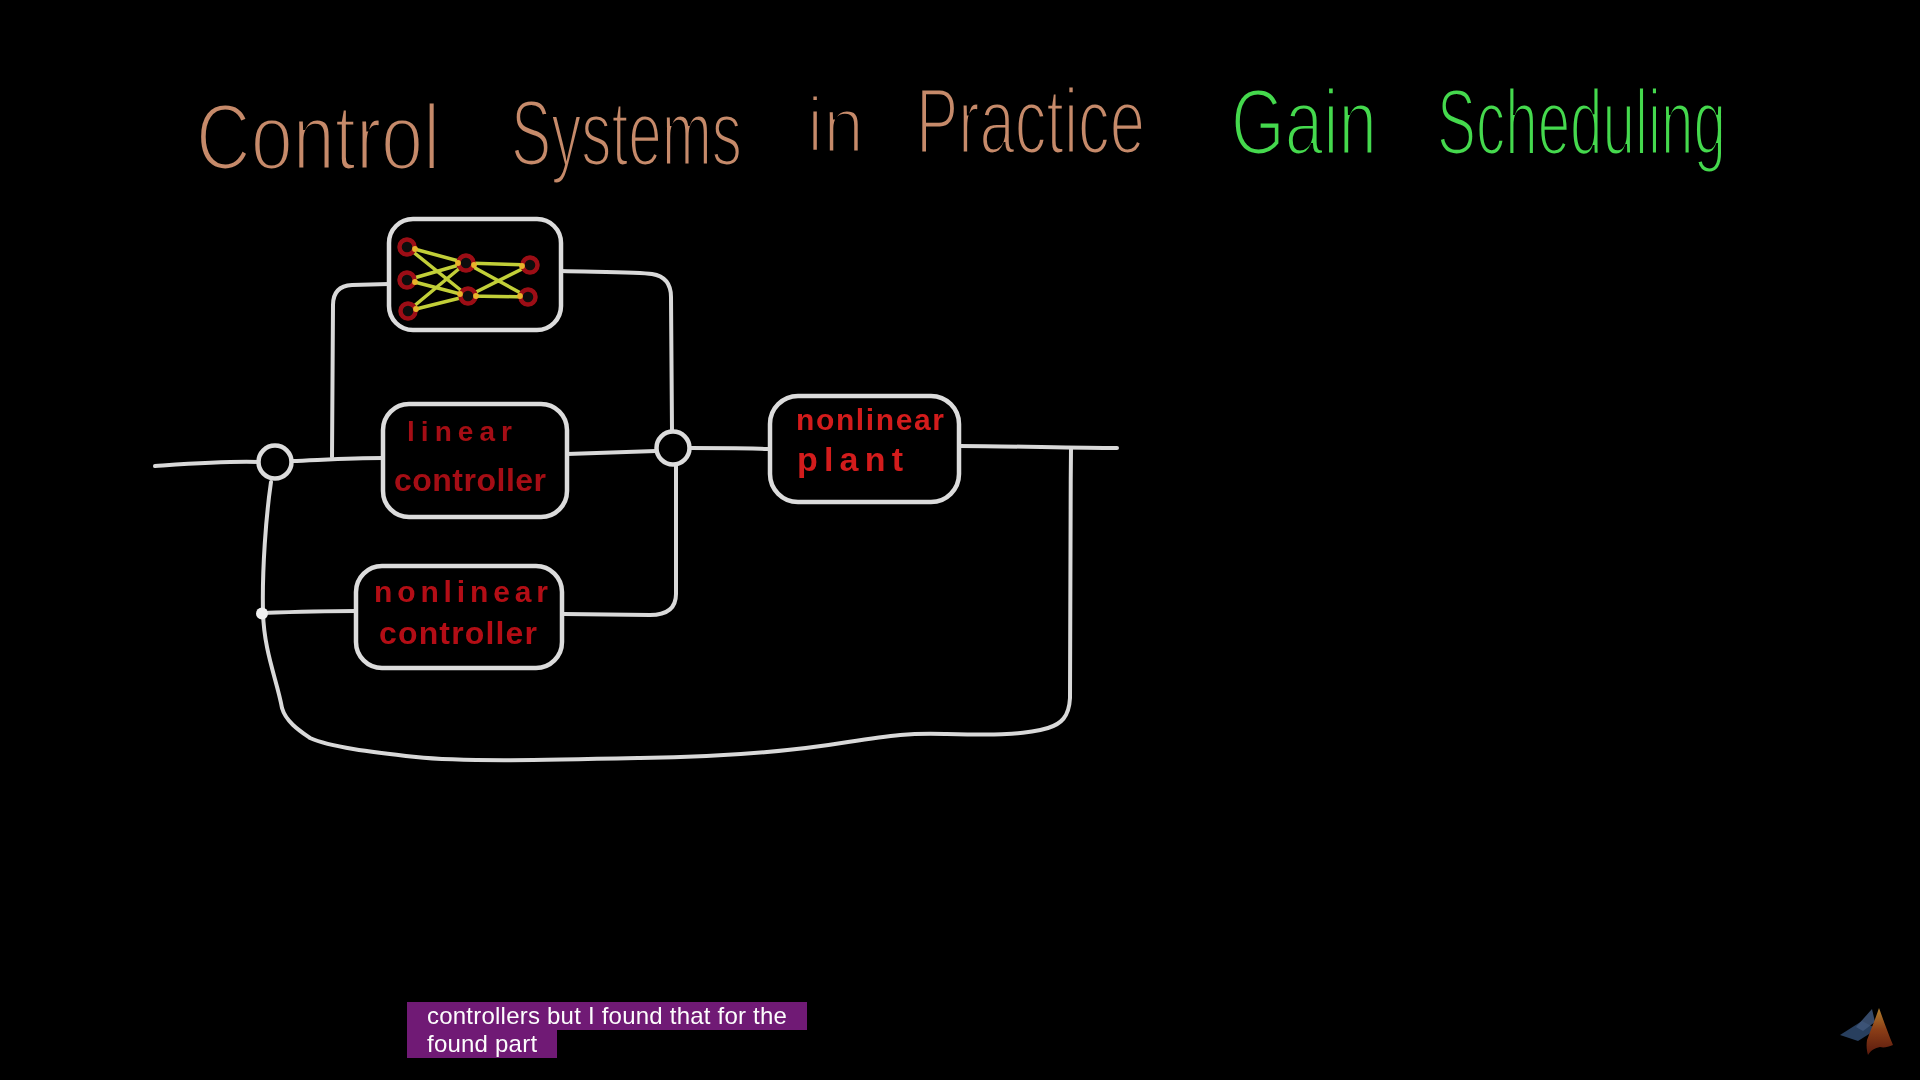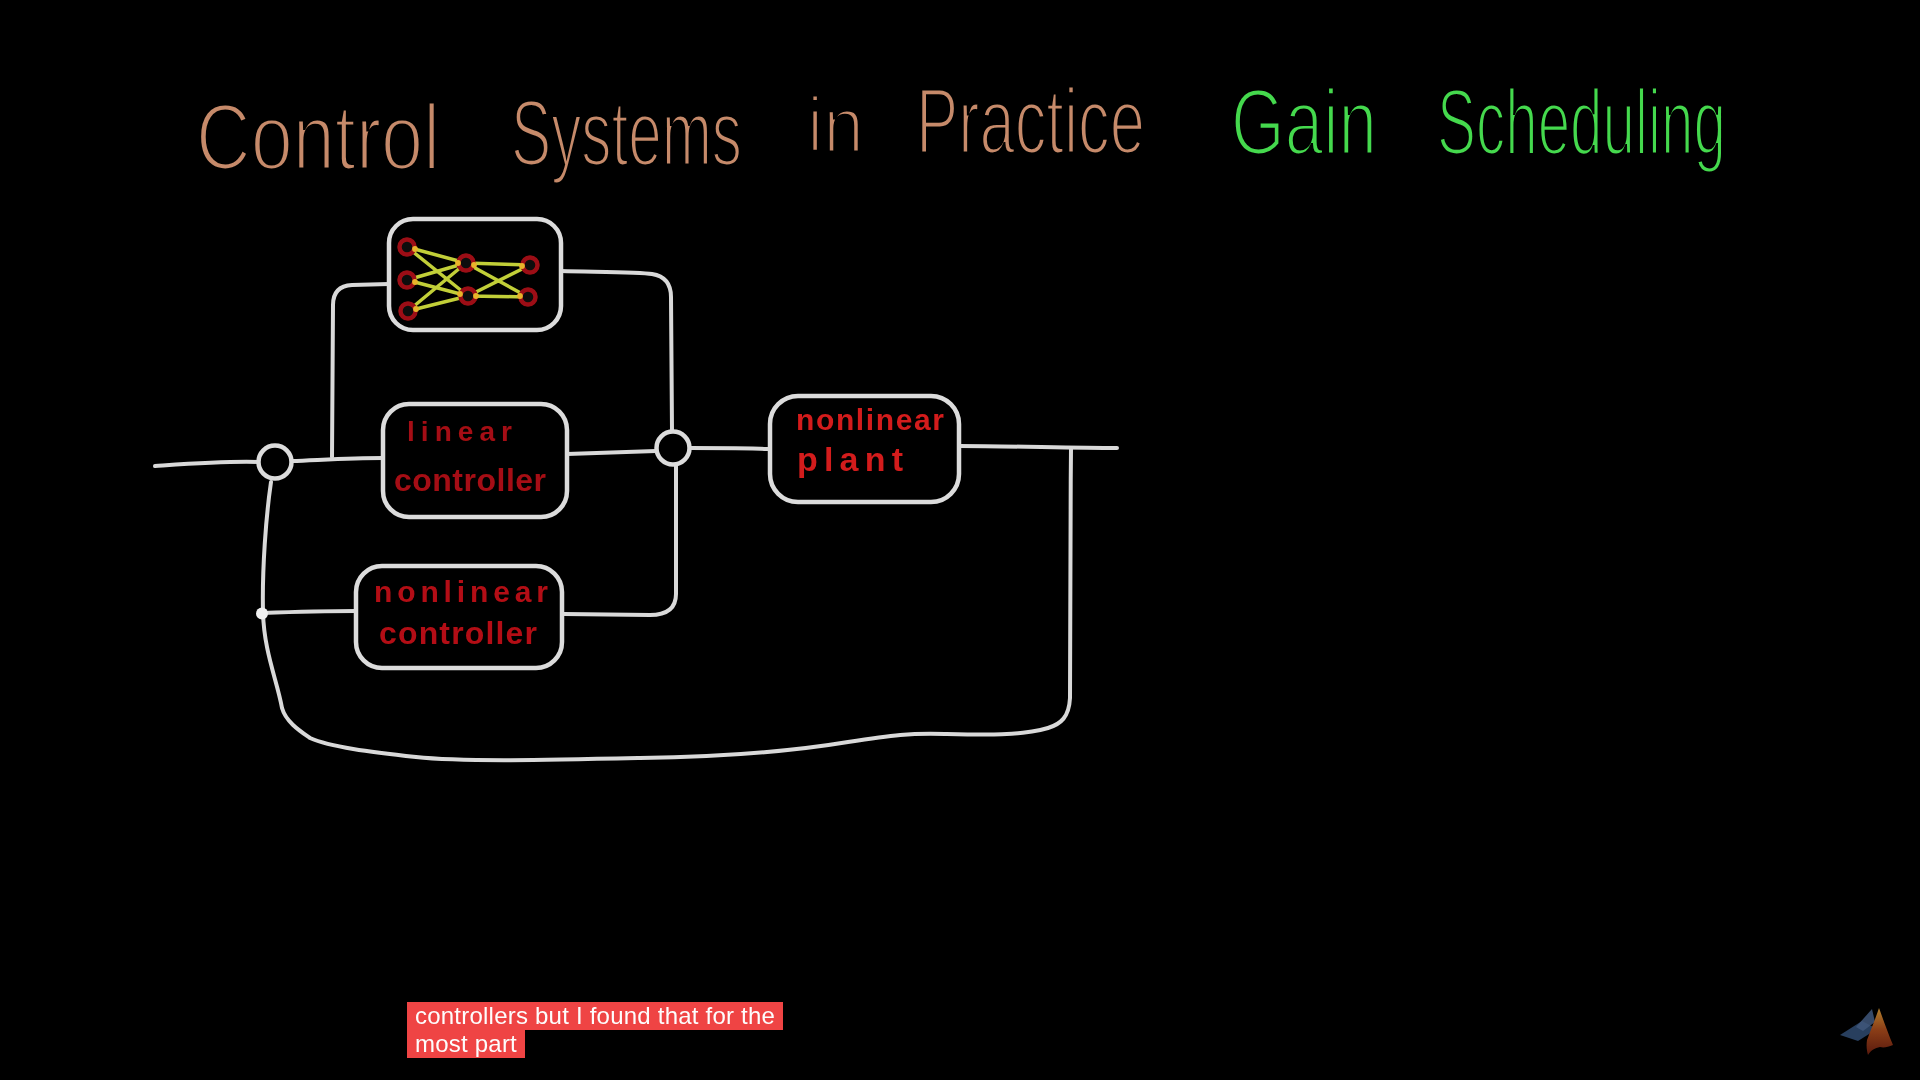--- a/index.html
+++ b/index.html
@@ -1,18 +1,18 @@
 <!DOCTYPE html>
 <html><head>
 <meta charset="utf-8">
 <style>
   html,body{margin:0;padding:0;background:#000;}
   #stage{position:relative;width:1920px;height:1080px;background:#000;overflow:hidden;font-family:"Liberation Sans",sans-serif;}
   .cap{position:absolute;color:#fdfdfd;font-size:24px;line-height:28px;letter-spacing:0.22px;}
-  .cap span{display:inline-block;background:#ef4444;padding:0 8px;}
+  .cap span{display:inline-block;background:#701a75;padding:0 20px;}
 </style>
 </head>
 <body>
 <div id="stage">
 <svg width="1920" height="1080" viewBox="0 0 1920 1080" style="position:absolute;left:0;top:0">
   <defs>
     <filter id="soft" x="-5%" y="-5%" width="110%" height="110%">
       <feGaussianBlur stdDeviation="0.7"></feGaussianBlur>
     </filter>
     <linearGradient id="peak" x1="0" y1="0" x2="0" y2="1">
@@ -92,14 +92,14 @@
     </g>
   </g>
 
   <g opacity="0.82">
     <path d="M 1840,1035 L 1862,1021 L 1877,1029 L 1858,1041 Z" fill="#3a5a87" opacity="0.85"></path>
     <path d="M 1856,1027 L 1872,1009 L 1875,1022 L 1863,1031 Z" fill="#4f6b96" opacity="0.85"></path>
     <path d="M 1879,1008 C 1875,1020 1870,1032 1867,1040 C 1866,1047 1867,1051 1868,1055 C 1871,1050 1875,1048 1880,1047 C 1884,1048 1888,1047 1893,1045 C 1888,1033 1883,1019 1879,1008 Z" fill="url(#peak)"></path>
   </g>
 </svg>
 <div class="cap" style="left:407px;top:1002px"><span>controllers but I found that for the</span></div>
-<div class="cap" style="left:407px;top:1030px"><span>most part</span></div>
+<div class="cap" style="left:407px;top:1030px"><span>found part</span></div>
 </div>
 
 </body></html>

